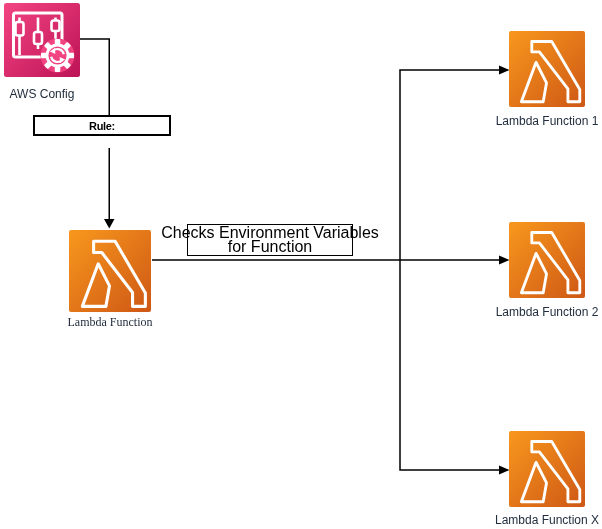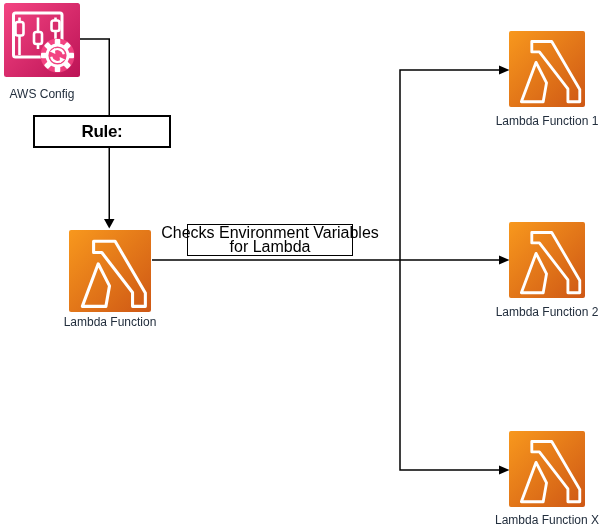--- a/index.html
+++ b/index.html
@@ -11,22 +11,22 @@
   .icon-label{
     position:absolute;text-align:center;font-size:12px;line-height:14px;color:#232F3E;
     white-space:nowrap;
   }
   .txtbox{
     position:absolute;background:#ffffff;display:flex;flex-direction:column;
     align-items:center;justify-content:center;text-align:center;color:#000;
     box-sizing:border-box;
   }
   #rule-box{
-    left:33px;top:115px;width:138px;height:33px;border:2px solid #000;
-    font-weight:bold;font-size:17px;line-height:14px;letter-spacing:-0.3px;white-space:nowrap;
+    left:33px;top:115px;width:138px;height:21px;border:2px solid #000;
+    font-weight:bold;font-size:11px;line-height:14px;letter-spacing:-0.3px;white-space:nowrap;
   }
   #checks-box{
     left:187px;top:224px;width:166px;height:32px;border:1.5px solid #000;
     font-size:16px;line-height:14px;white-space:nowrap;
   }
   svg{display:block;}
   #connectors{position:absolute;left:0;top:0;pointer-events:none;}
 </style>
 </head>
 <body>
@@ -97,33 +97,33 @@
     </svg>
   </div>
   <div class="icon-label" style="left:4px;top:87px;width:76px;">AWS Config</div>
 
   <div class="txtbox" id="rule-box">
     <div>Rule:</div>
   </div>
 
   <div class="txtbox" id="checks-box">
     <div>Checks Environment Variables</div>
-    <div>for Lambda</div>
+    <div>for Function</div>
   </div>
 
   <div class="node" style="left:68px;top:230px;">
     <svg width="84" height="82" viewBox="0 0 80 80">
       <rect x="0" y="0" width="80" height="80" rx="2" fill="url(#lamGrad)"></rect>
       <g stroke="#fff" stroke-width="3" fill="none" stroke-linejoin="round">
         <path d="M24,11 L45,11 L74.5,61.5 L74.5,74.5 L62,74.5 L62,61 L32,22 L24,22 Z"></path>
         <path d="M28.5,33 L39.5,54.5 L36,74.5 L13,74.5 Z"></path>
       </g>
     </svg>
   </div>
-  <div class="icon-label" style="left:30px;top:315px;width:160px;">
+  <div class="icon-label" style="left:30px;top:315px;width:160px;font-family:Liberation Serif, serif;">
     <div>Lambda Function</div>
   </div>
 
   <div class="node" style="left:509px;top:31px;">
     <svg width="76" height="76" viewBox="0 0 80 80">
       <rect x="0" y="0" width="80" height="80" rx="2" fill="url(#lamGrad)"></rect>
       <g stroke="#fff" stroke-width="3" fill="none" stroke-linejoin="round">
         <path d="M24,11 L45,11 L74.5,61.5 L74.5,74.5 L62,74.5 L62,61 L32,22 L24,22 Z"></path>
         <path d="M28.5,33 L39.5,54.5 L36,74.5 L13,74.5 Z"></path>
       </g>

